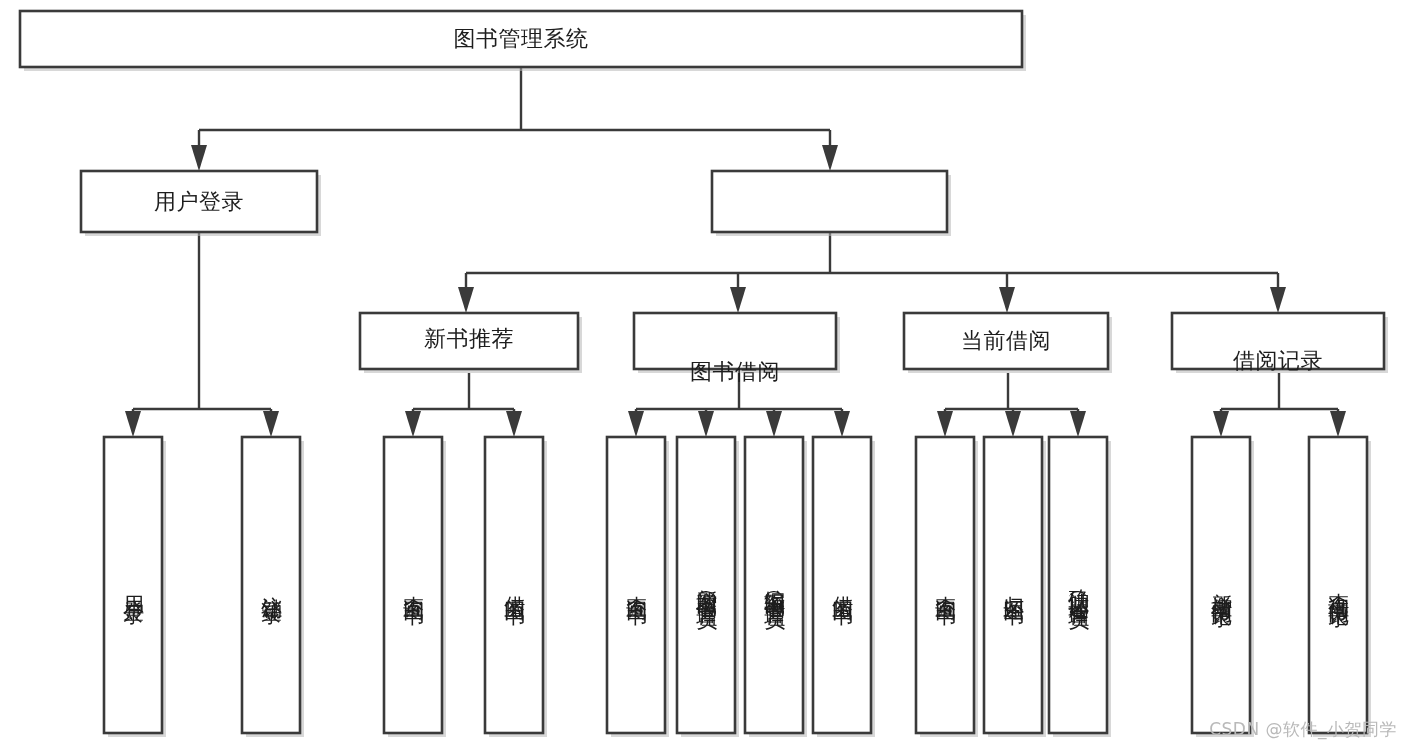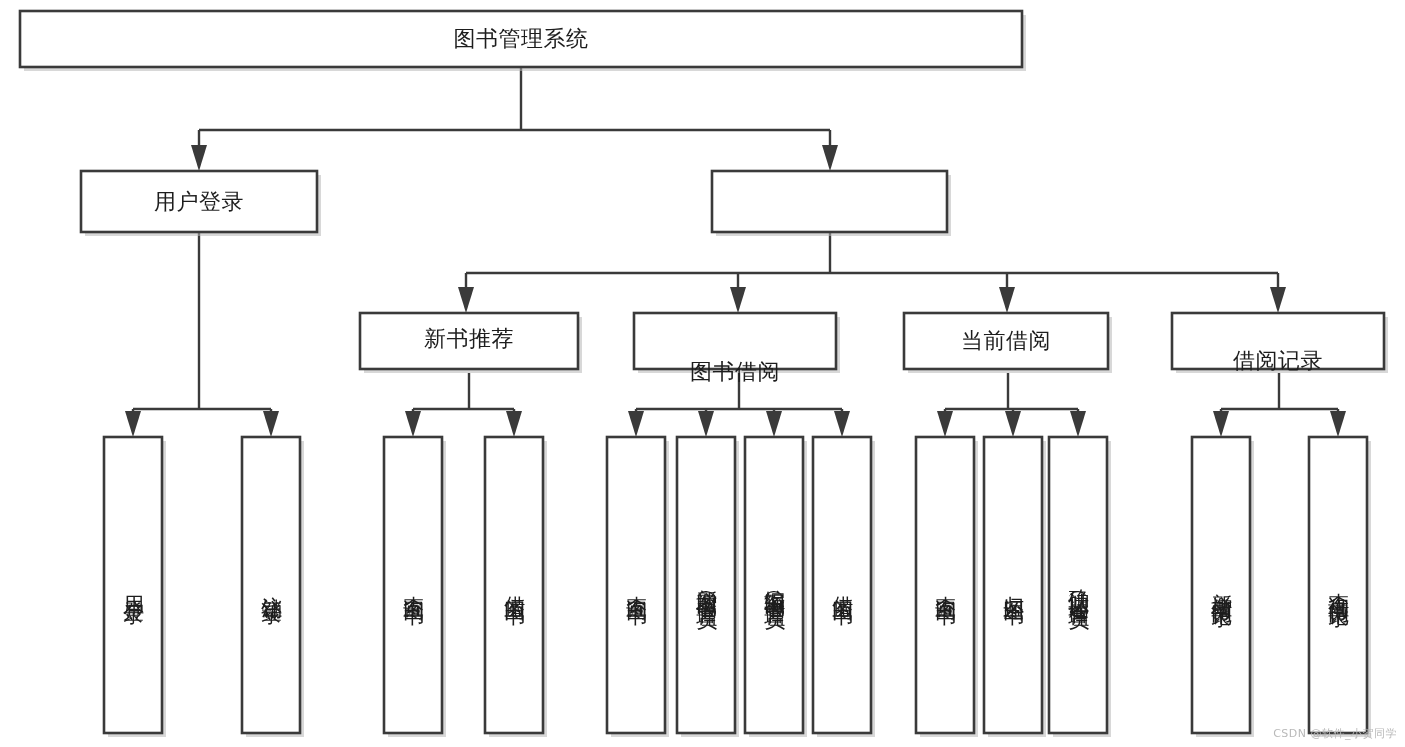--- a/index.html
+++ b/index.html
@@ -67,21 +67,21 @@
     text-orientation: upright;
     font-size: 21px;
     line-height: 1.22;
     letter-spacing: 3px;
     white-space: nowrap;
   }
   .watermark {
     position: absolute;
     right: 8px;
     bottom: 6px;
-    font-size: 11px;
+    font-size: 17px;
     color: #b9b9b9;
     font-family: "DejaVu Sans", "Liberation Sans", sans-serif;
     letter-spacing: 0.5px;
     white-space: nowrap;
   }
 </style>
 </head>
 <body>
 
 <div id="diagram-root">

